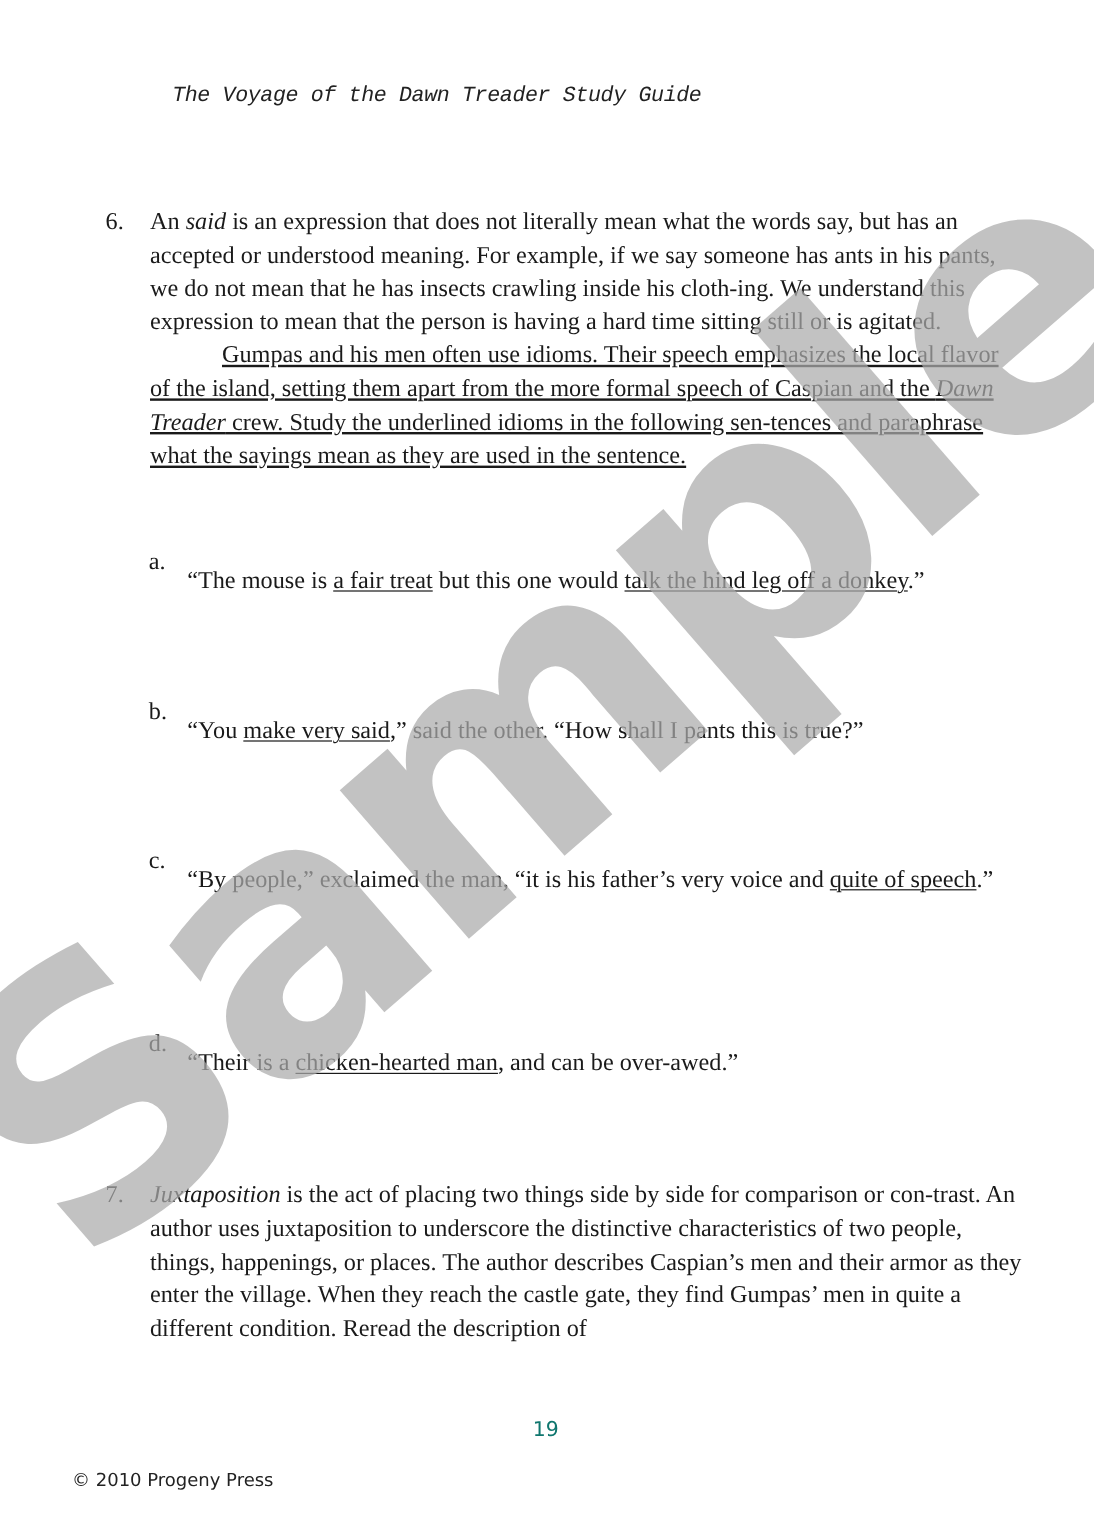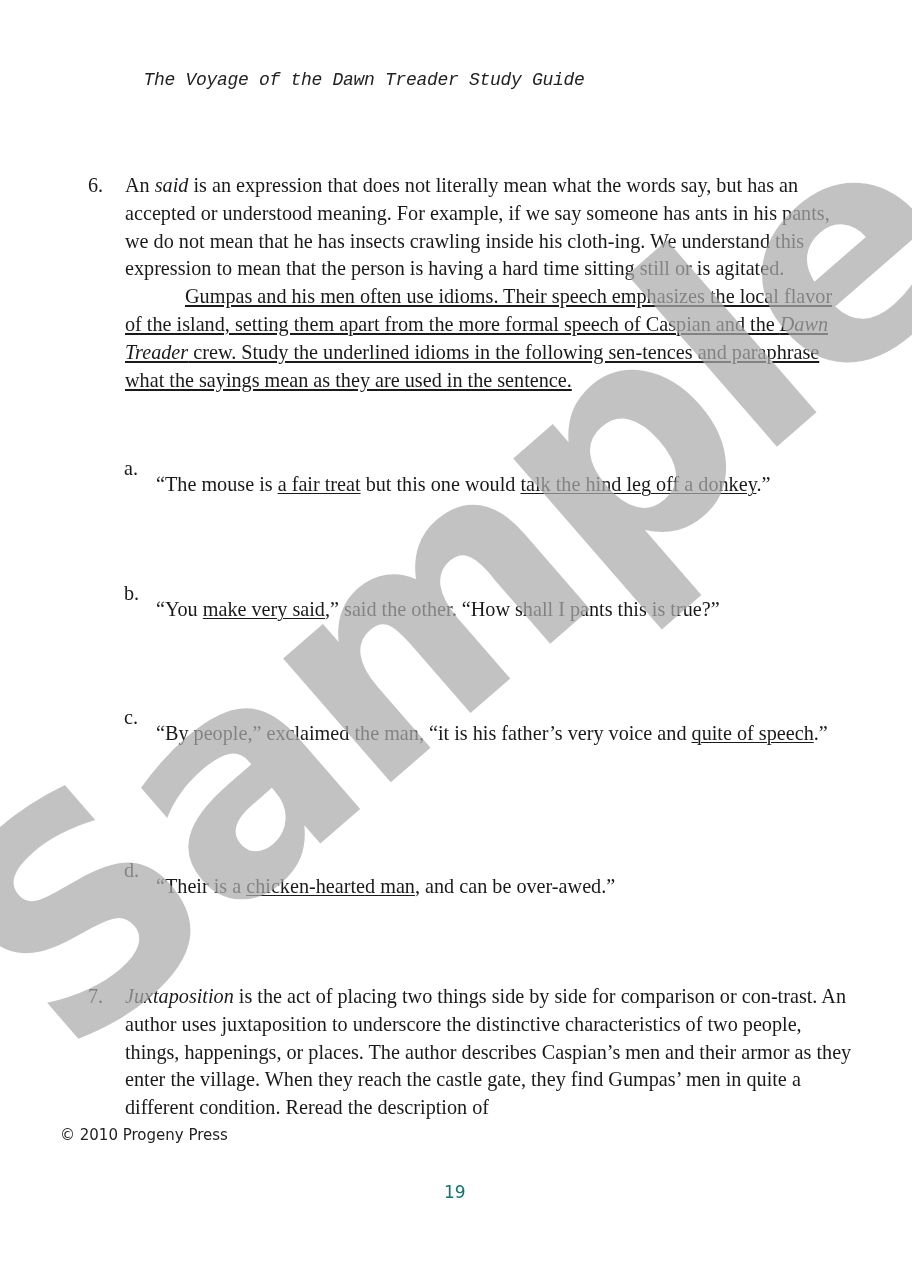--- a/index.html
+++ b/index.html
@@ -25,21 +25,21 @@
   }
   .q { position: absolute; left: 88px; width: 770px; }
   .q .num { position: absolute; left: 0; top: 0; }
   .q .body { position: absolute; left: 37px; top: 0; width: 728px; }
   .indent { text-indent: 60px; text-decoration: underline; }
   .sub { position: absolute; left: 124px; width: 730px; }
   .sub .letter { position: absolute; left: 0; top: 0; }
   .sub .text { position: absolute; left: 32px; top: 16px; width: 700px; }
   u { text-decoration-thickness: 1px; text-underline-offset: 2px; }
   .footer-left {
-    position: absolute; top: 1126px; left: 60px;
+    position: absolute; top: 1224px; left: 60px;
     font-family: "DejaVu Sans", sans-serif; font-size: 15px; color: #222;
   }
   .footer-page {
     position: absolute; top: 1182px; left: 444px;
     font-family: "DejaVu Sans", sans-serif; font-size: 17px; color: #0f766e;
   }
   .watermark {
     position: absolute; left: 455px; top: 590px;
     transform: translate(-50%, -50%) rotate(-41deg);
     font-family: "DejaVu Sans", sans-serif; font-weight: bold;

